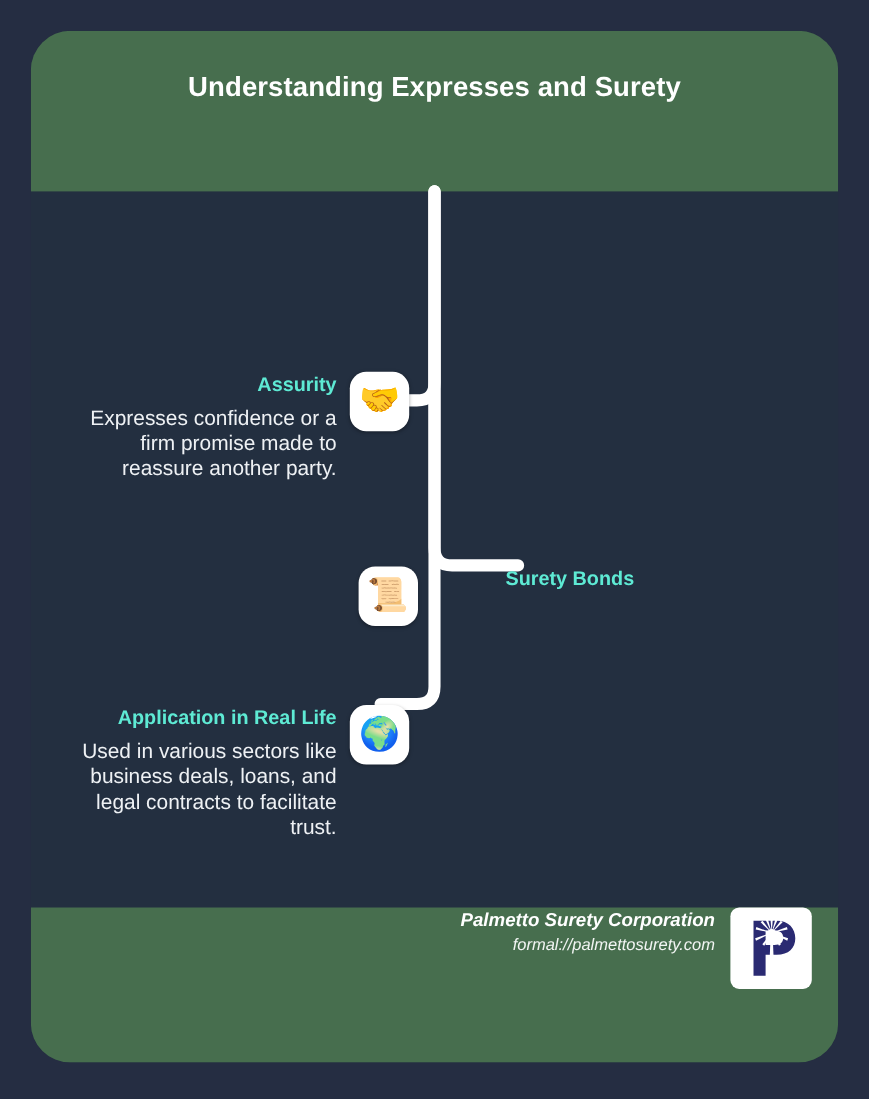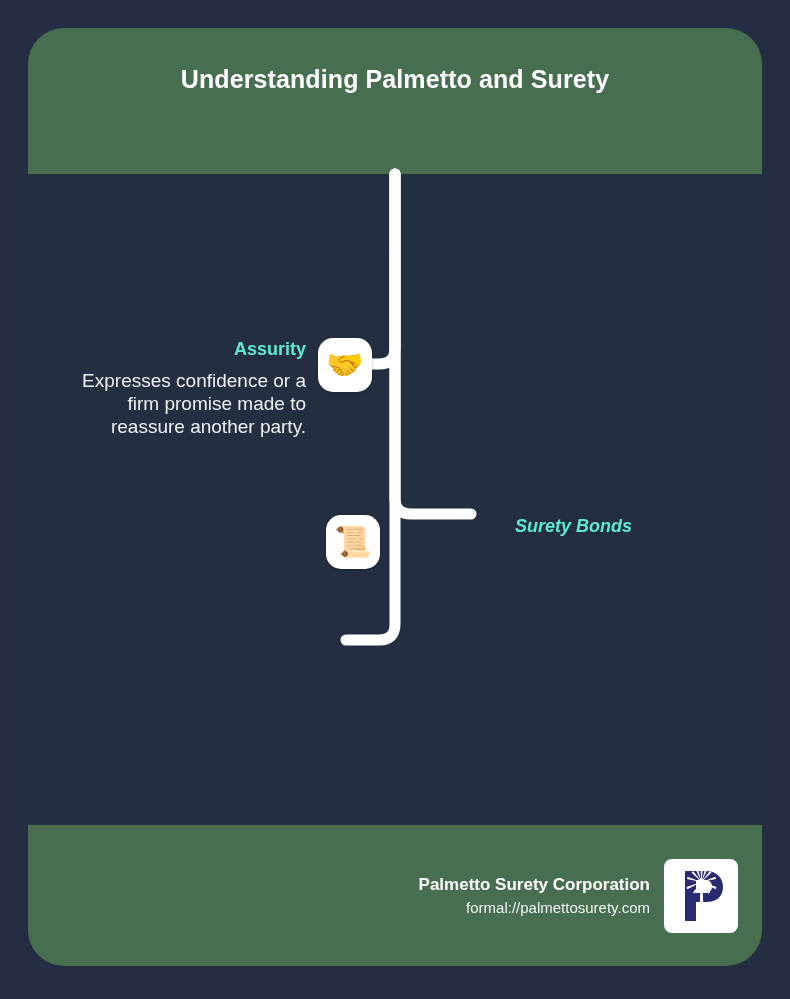--- a/index.html
+++ b/index.html
@@ -91,23 +91,22 @@
   }
 
   .step-text {
     width: 248px;
   }
   .step-text.align-right {
     text-align: right;
     margin-right: 12px;
   }
   .step-text.align-left {
-    text-align: right;
+    text-align: center;
     margin-left: 24px;
-    font-style: italic;
   }
   .step-title {
     color: #5eead4;
     font-size: 18px;
     font-weight: bold;
     line-height: 22px;
     margin-bottom: 9px;
   }
   .step-desc {
     color: #eef1f4;
@@ -126,24 +125,25 @@
 
   
   .footer {
     position: absolute;
     left: 0;
     bottom: 0;
     width: 100%;
     height: 141px;
     background: #476e4e;
     display: flex;
-    align-items: center;
+    align-items: flex-start;
     justify-content: flex-end;
     box-sizing: border-box;
     padding-right: 24px;
+    font-style: italic;
   }
   .footer-text {
     text-align: right;
     margin-right: 14px;
   }
   .footer-company {
     color: #ffffff;
     font-size: 17px;
     font-weight: bold;
     line-height: 24px;
@@ -162,21 +162,21 @@
     align-items: center;
     justify-content: center;
   }
 </style>
 </head>
 <body>
 
 <div class="card">
 
   <div class="header">
-    <div class="header-title">Understanding Palmetto and Surety</div>
+    <div class="header-title">Understanding Expresses and Surety</div>
   </div>
 
   <svg class="connectors" viewBox="0 0 734 938" width="734" height="938">
 
     <path d="M 367 146 L 367 320 Q 367 336 351 336 L 318 336" fill="none" stroke="#ffffff" stroke-width="11" stroke-linecap="round"></path>
     <path d="M 367 146 L 367 470 Q 367 486 383 486 L 443 486" fill="none" stroke="#ffffff" stroke-width="11" stroke-linecap="round"></path>
     <path d="M 367 146 L 367 596 Q 367 612 351 612 L 318 612" fill="none" stroke="#ffffff" stroke-width="11" stroke-linecap="round"></path>
   </svg>
 
   <div class="steps">
@@ -193,20 +193,29 @@
 
     <div class="step step-left-text" id="step-2">
       <div class="icon-box">
         <span>📜</span>
       </div>
       <div class="step-text align-left">
         <div class="step-title">Surety Bonds</div>
       </div>
     </div>
 
+    <div class="step step-right-text" id="step-3">
+      <div class="step-text align-right">
+        <div class="step-title">Application in Real Life</div>
+        <div class="step-desc">Used in various sectors like business deals, loans, and legal contracts to facilitate trust.</div>
+      </div>
+      <div class="icon-box">
+        <span>🌍</span>
+      </div>
+    </div>
 
   </div>
 
   <div class="footer">
     <div class="footer-text">
       <div class="footer-company">Palmetto Surety Corporation</div>
       <div class="footer-url">formal://palmettosurety.com</div>
     </div>
     <div class="footer-logo">
       <svg width="58" height="58" viewBox="0 0 58 58">

